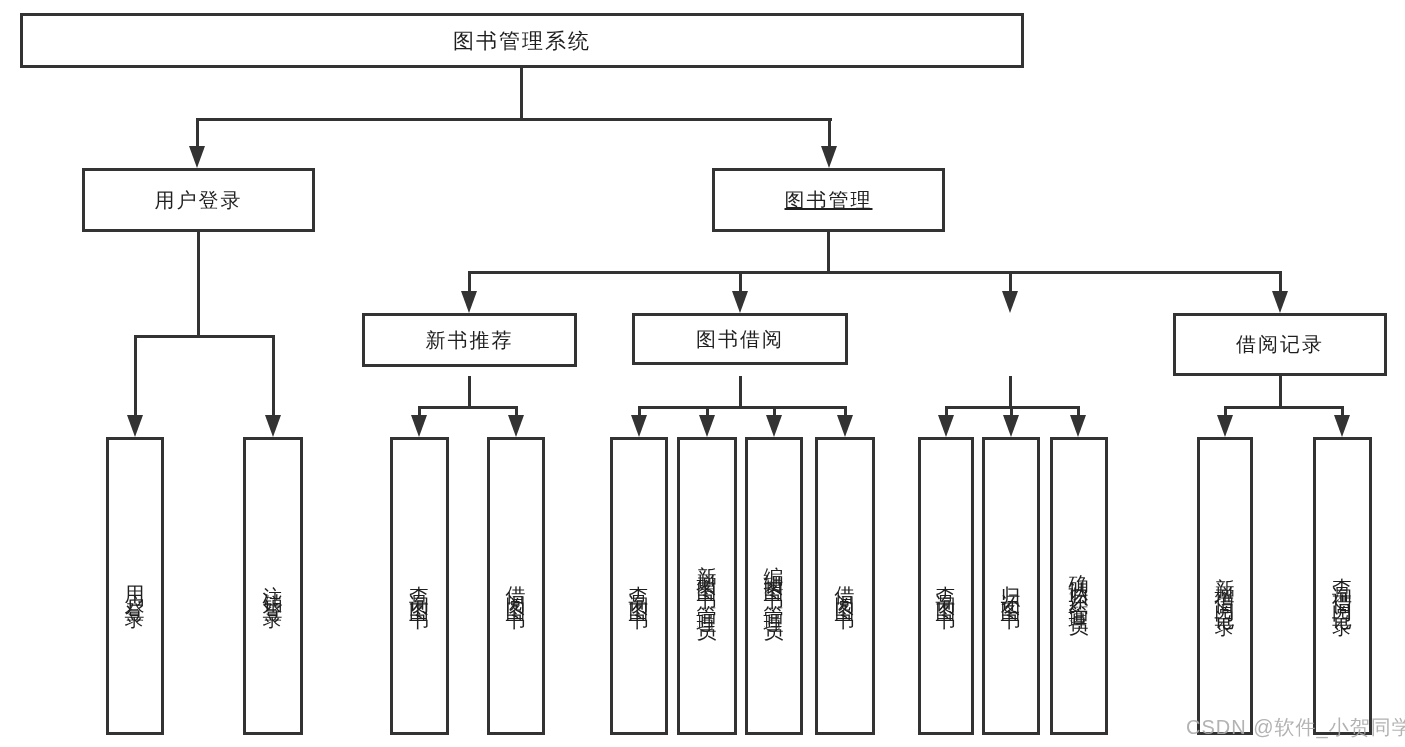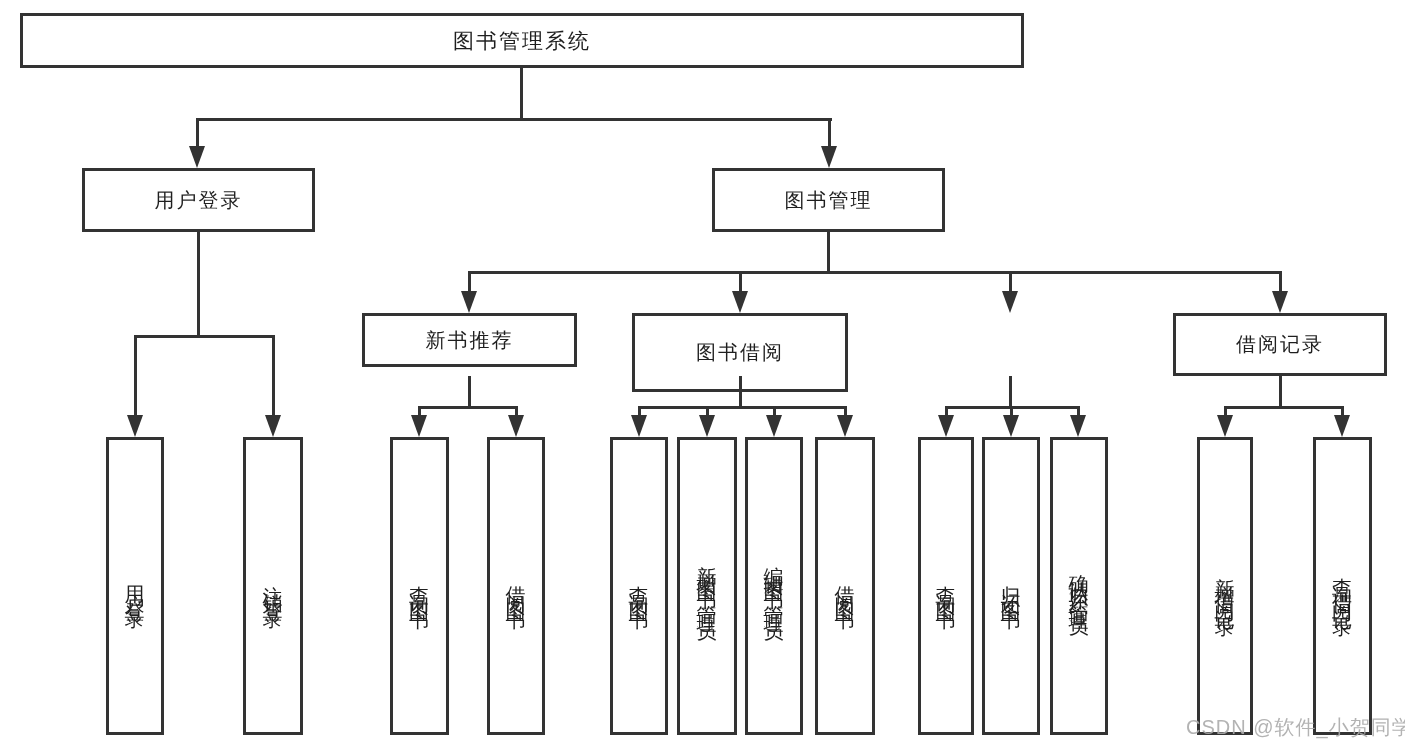--- a/index.html
+++ b/index.html
@@ -74,42 +74,42 @@
   <div class="node root" style="left:20px;top:13px;width:1004px;height:55px;">图书管理系统</div>
 
   <div class="vline" style="left:520px;top:68px;height:53px;"></div>
   <div class="hline" style="left:196px;top:118px;width:636px;"></div>
   <div class="vline" style="left:196px;top:118px;height:40px;"></div>
   <div class="arrowhead" style="left:189px;top:146px;"></div>
   <div class="vline" style="left:828px;top:118px;height:40px;"></div>
   <div class="arrowhead" style="left:821px;top:146px;"></div>
 
   <div class="node" style="left:82px;top:168px;width:233px;height:64px;">用户登录</div>
-  <div class="node" style="left:712px;top:168px;width:233px;height:64px;">图书管理</div>
+  <div class="node" style="left:712px;top:168px;width:233px;height:64px;text-decoration:underline;">图书管理</div>
 
   <div class="vline" style="left:197px;top:232px;height:105px;"></div>
   <div class="hline" style="left:134px;top:335px;width:141px;"></div>
   <div class="vline" style="left:134px;top:335px;height:92px;"></div>
   <div class="arrowhead" style="left:127px;top:415px;"></div>
   <div class="vline" style="left:272px;top:335px;height:92px;"></div>
   <div class="arrowhead" style="left:265px;top:415px;"></div>
 
   <div class="vline" style="left:827px;top:232px;height:42px;"></div>
   <div class="hline" style="left:468px;top:271px;width:813px;"></div>
   <div class="vline" style="left:468px;top:271px;height:30px;"></div>
   <div class="arrowhead" style="left:461px;top:291px;"></div>
   <div class="vline" style="left:739px;top:271px;height:30px;"></div>
   <div class="arrowhead" style="left:732px;top:291px;"></div>
   <div class="vline" style="left:1009px;top:271px;height:30px;"></div>
   <div class="arrowhead" style="left:1002px;top:291px;"></div>
   <div class="vline" style="left:1279px;top:271px;height:30px;"></div>
   <div class="arrowhead" style="left:1272px;top:291px;"></div>
 
   <div class="node" style="left:362px;top:313px;width:215px;height:54px;">新书推荐</div>
-  <div class="node" style="left:632px;top:313px;width:216px;height:79px;text-align:center;">图书借阅</div>
+  <div class="node" style="left:632px;top:313px;width:216px;height:52px;text-align:center;">图书借阅</div>
   <div class="node" style="left:1173px;top:313px;width:214px;height:63px;">借阅记录</div>
 
   <div class="vline" style="left:468px;top:376px;height:33px;"></div>
   <div class="hline" style="left:418px;top:406px;width:100px;"></div>
   <div class="vline" style="left:418px;top:406px;height:22px;"></div>
   <div class="arrowhead" style="left:411px;top:415px;"></div>
   <div class="vline" style="left:515px;top:406px;height:22px;"></div>
   <div class="arrowhead" style="left:508px;top:415px;"></div>
 
   <div class="vline" style="left:739px;top:376px;height:33px;"></div>

